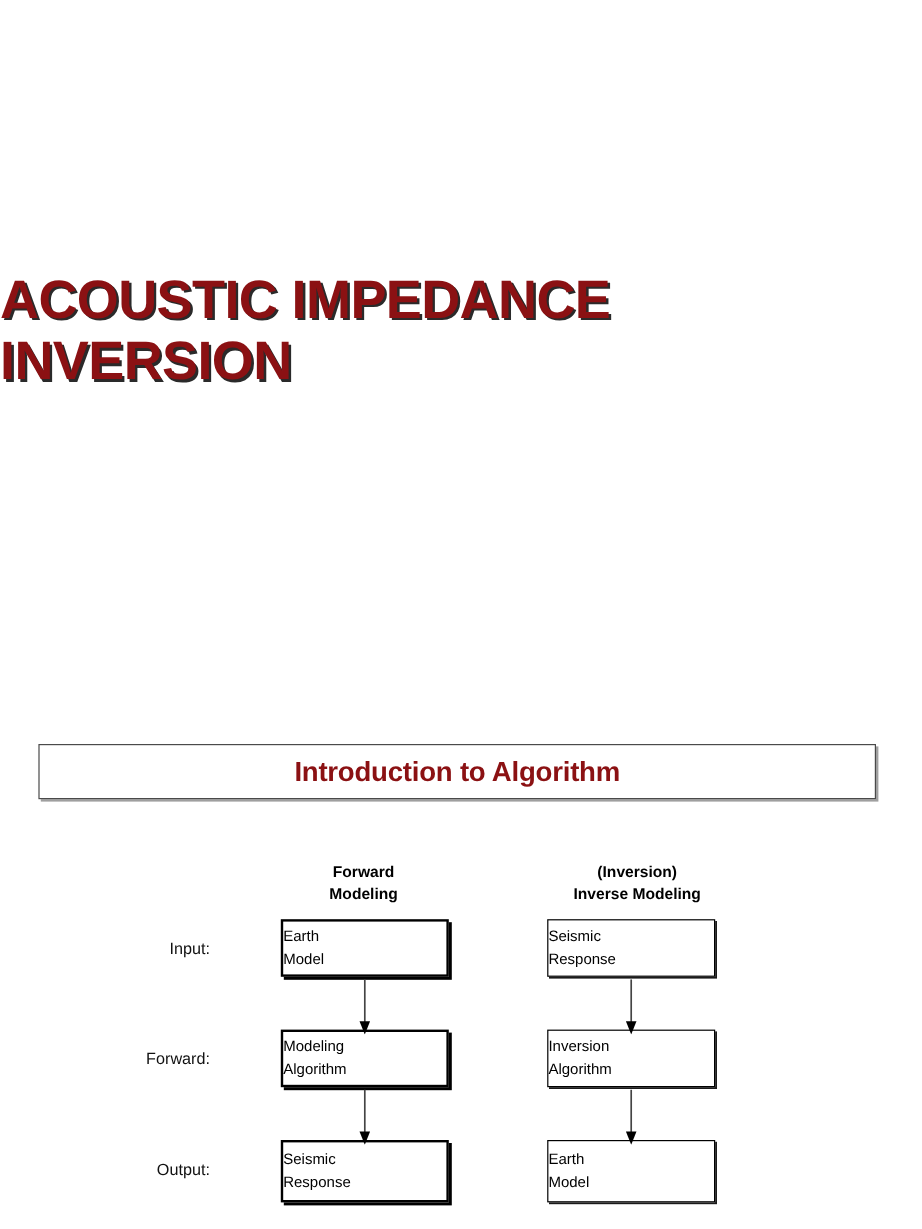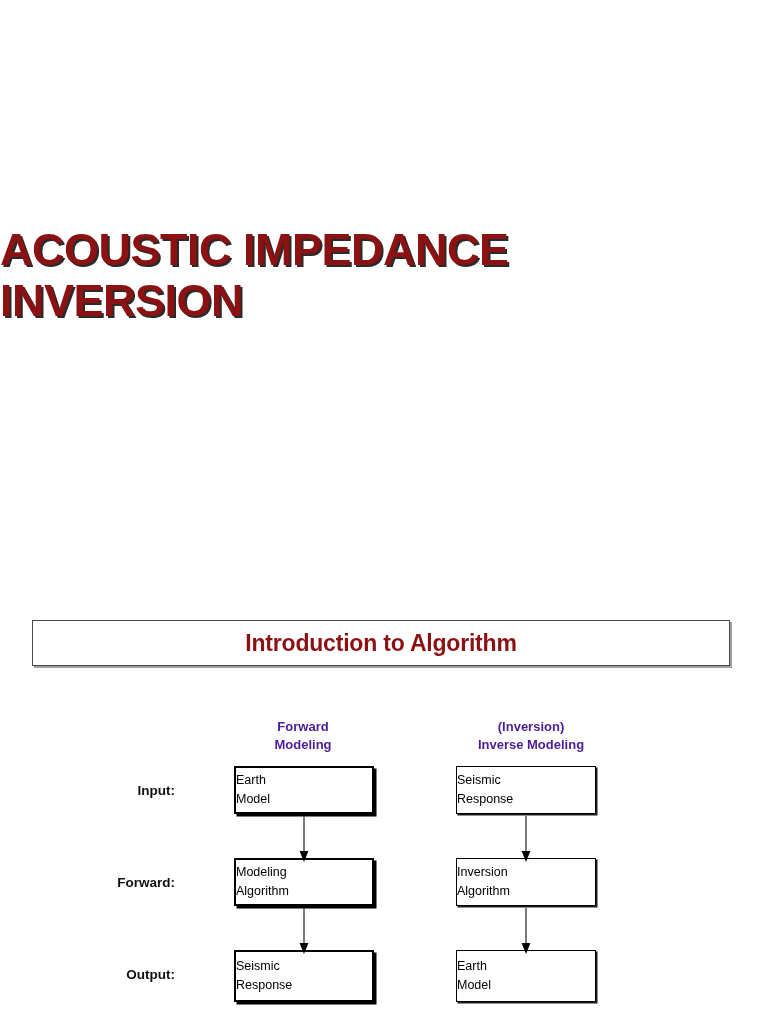--- a/index.html
+++ b/index.html
@@ -62,32 +62,32 @@
     width: 768px;
     height: 324px;
   }
 
   .col-header {
     position: absolute;
     text-align: center;
     font-size: 13px;
     font-weight: bold;
     line-height: 18px;
-    color: #4c1d95;
+    color: #000000;
   }
   .col-header .hline { display: block; }
   .col-header-forward { left: 213px; top: 18px; width: 180px; }
   .col-header-inverse { left: 432px; top: 18px; width: 198px; }
 
   .row-label {
     position: absolute;
     width: 110px;
     text-align: right;
     font-size: 13.5px;
-    font-weight: bold;
+    font-weight: normal;
     color: #111111;
   }
   .row-label-input   { left: 65px; top: 83px; }
   .row-label-process { left: 65px; top: 175px; }
   .row-label-output  { left: 65px; top: 267px; }
 
   .node {
     position: absolute;
     box-sizing: border-box;
     background: #ffffff;

